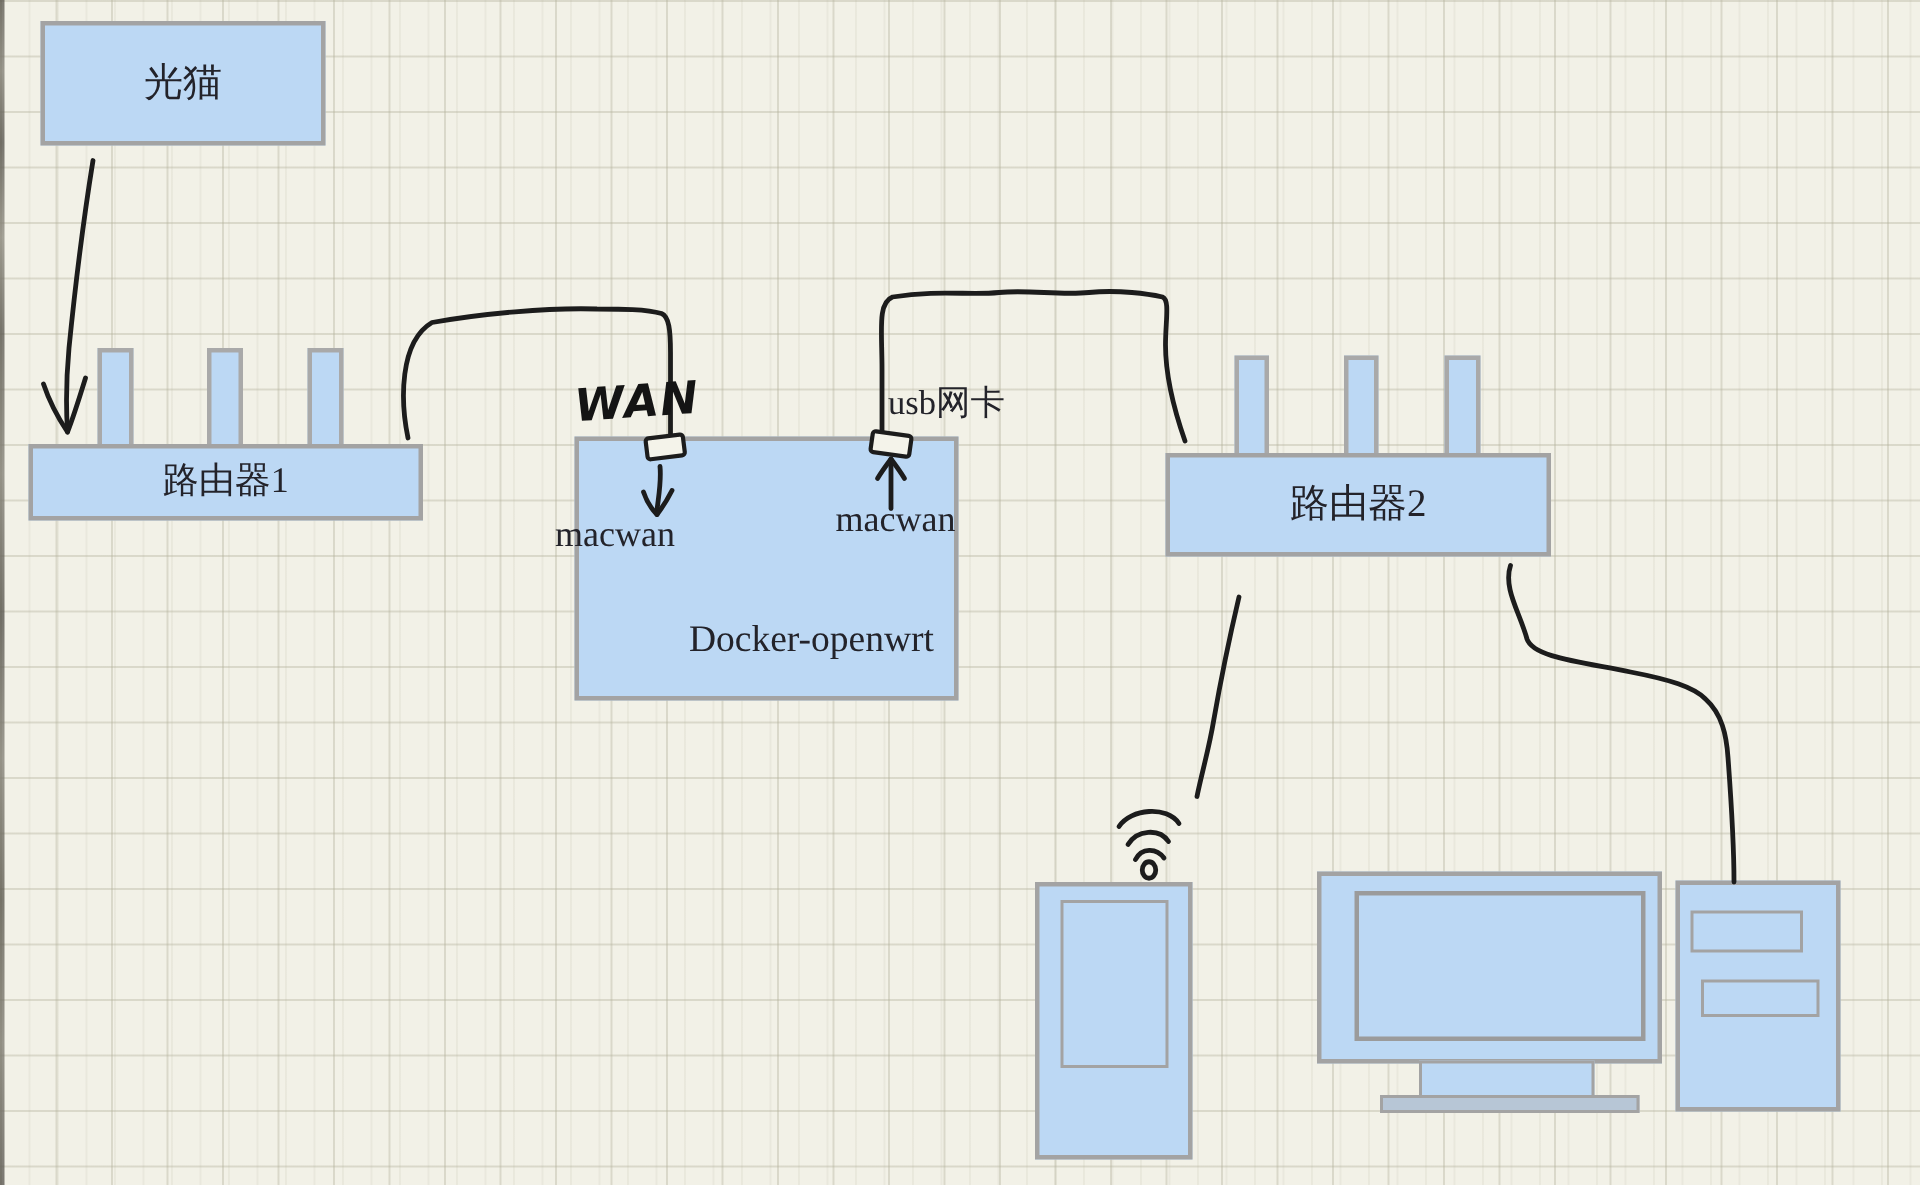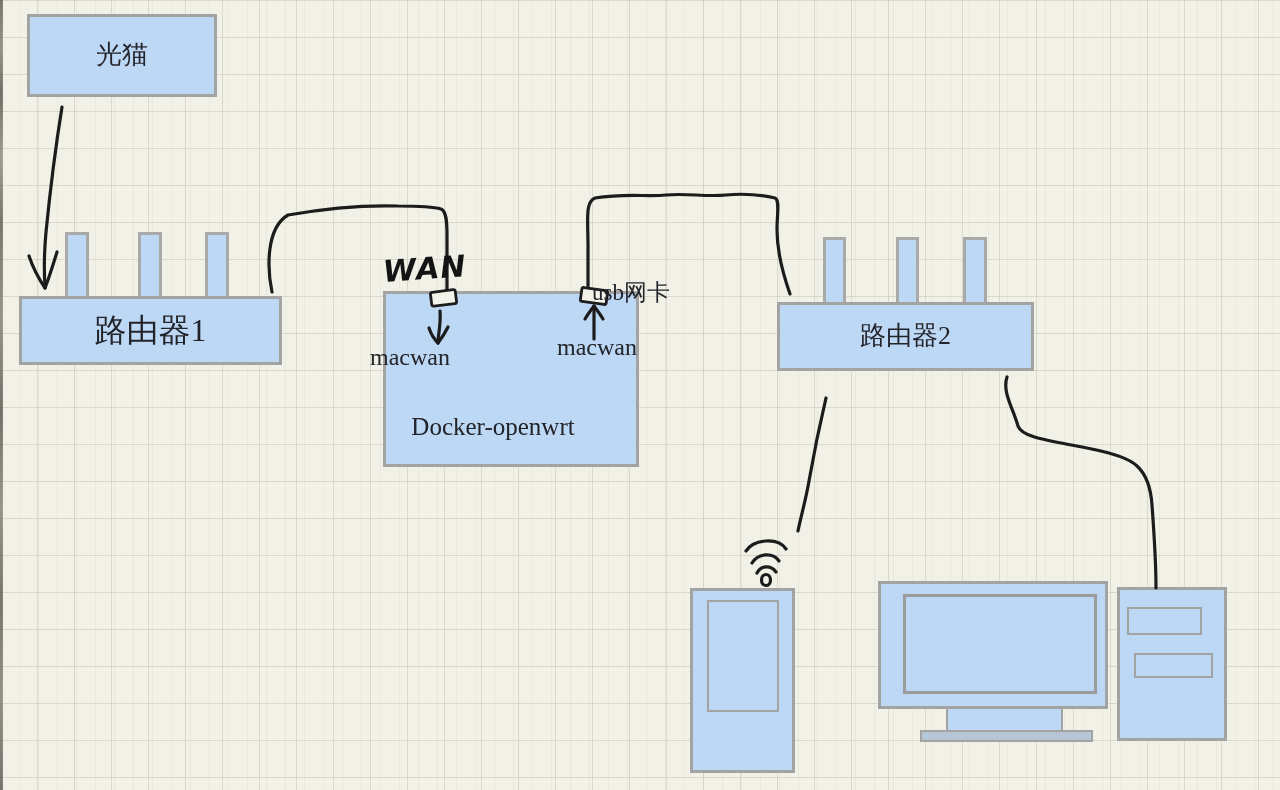--- a/index.html
+++ b/index.html
@@ -56,26 +56,26 @@
 
   <div class="edge-strip"></div>
 
   <div class="bluebox lbl center" style="left:27px;top:14px;width:190px;height:83px;font-size:26px;">
     <span>光猫</span>
   </div>
 
   <div class="antenna" style="left:65px;top:232px;width:24px;height:67px;"></div>
   <div class="antenna" style="left:138px;top:232px;width:24px;height:67px;"></div>
   <div class="antenna" style="left:205px;top:232px;width:24px;height:67px;"></div>
-  <div class="bluebox lbl center" style="left:19px;top:296px;width:263px;height:69px;font-size:32px;">
+  <div class="bluebox lbl center" style="left:19px;top:296px;width:263px;height:51px;font-size:24px;">
     <span>路由器1</span>
   </div>
 
   <div class="bluebox" style="left:383px;top:291px;width:256px;height:176px;"></div>
-  <div class="lbl" style="left:383px;top:413px;width:220px;text-align:center;font-size:25px;">Docker-openwrt</div>
+  <div class="lbl" style="left:383px;top:413px;width:220px;text-align:center;font-size:25px;padding-left:48px;">Docker-openwrt</div>
 
   <div class="antenna" style="left:823px;top:237px;width:23px;height:68px;"></div>
   <div class="antenna" style="left:896px;top:237px;width:23px;height:68px;"></div>
   <div class="antenna" style="left:963px;top:237px;width:24px;height:68px;"></div>
   <div class="bluebox lbl center" style="left:777px;top:302px;width:257px;height:69px;font-size:26px;">
     <span>路由器2</span>
   </div>
 
   <div class="bluebox" style="left:690px;top:588px;width:105px;height:185px;"></div>
   <div class="bluebox" style="left:707px;top:600px;width:72px;height:112px;border-width:2.5px;"></div>
@@ -140,15 +140,15 @@
       <path d="M 1007 377 C 1002 392 1013 408 1018 426 C 1022 438 1052 441 1087 448 C 1113 453 1129 458 1137 466 C 1148 476 1151 490 1152 505 C 1154 532 1156 560 1156 588"></path>
     </g>
   </svg>
 
   <div class="lbl wan-hand" style="left:383px;top:252px;z-index:4;">WAN</div>
 
   <div class="lbl" style="left:370px;top:344px;font-size:24px;text-align:center;">macwan</div>
 
   <div class="lbl" style="left:557px;top:334px;font-size:24px;">macwan</div>
 
-  <div class="lbl" style="left:592px;top:256px;font-size:23px;margin-top:24px;">usb网卡</div>
+  <div class="lbl" style="left:592px;top:256px;font-size:23px;">usb网卡</div>
 
 </div>
 
 </body></html>

